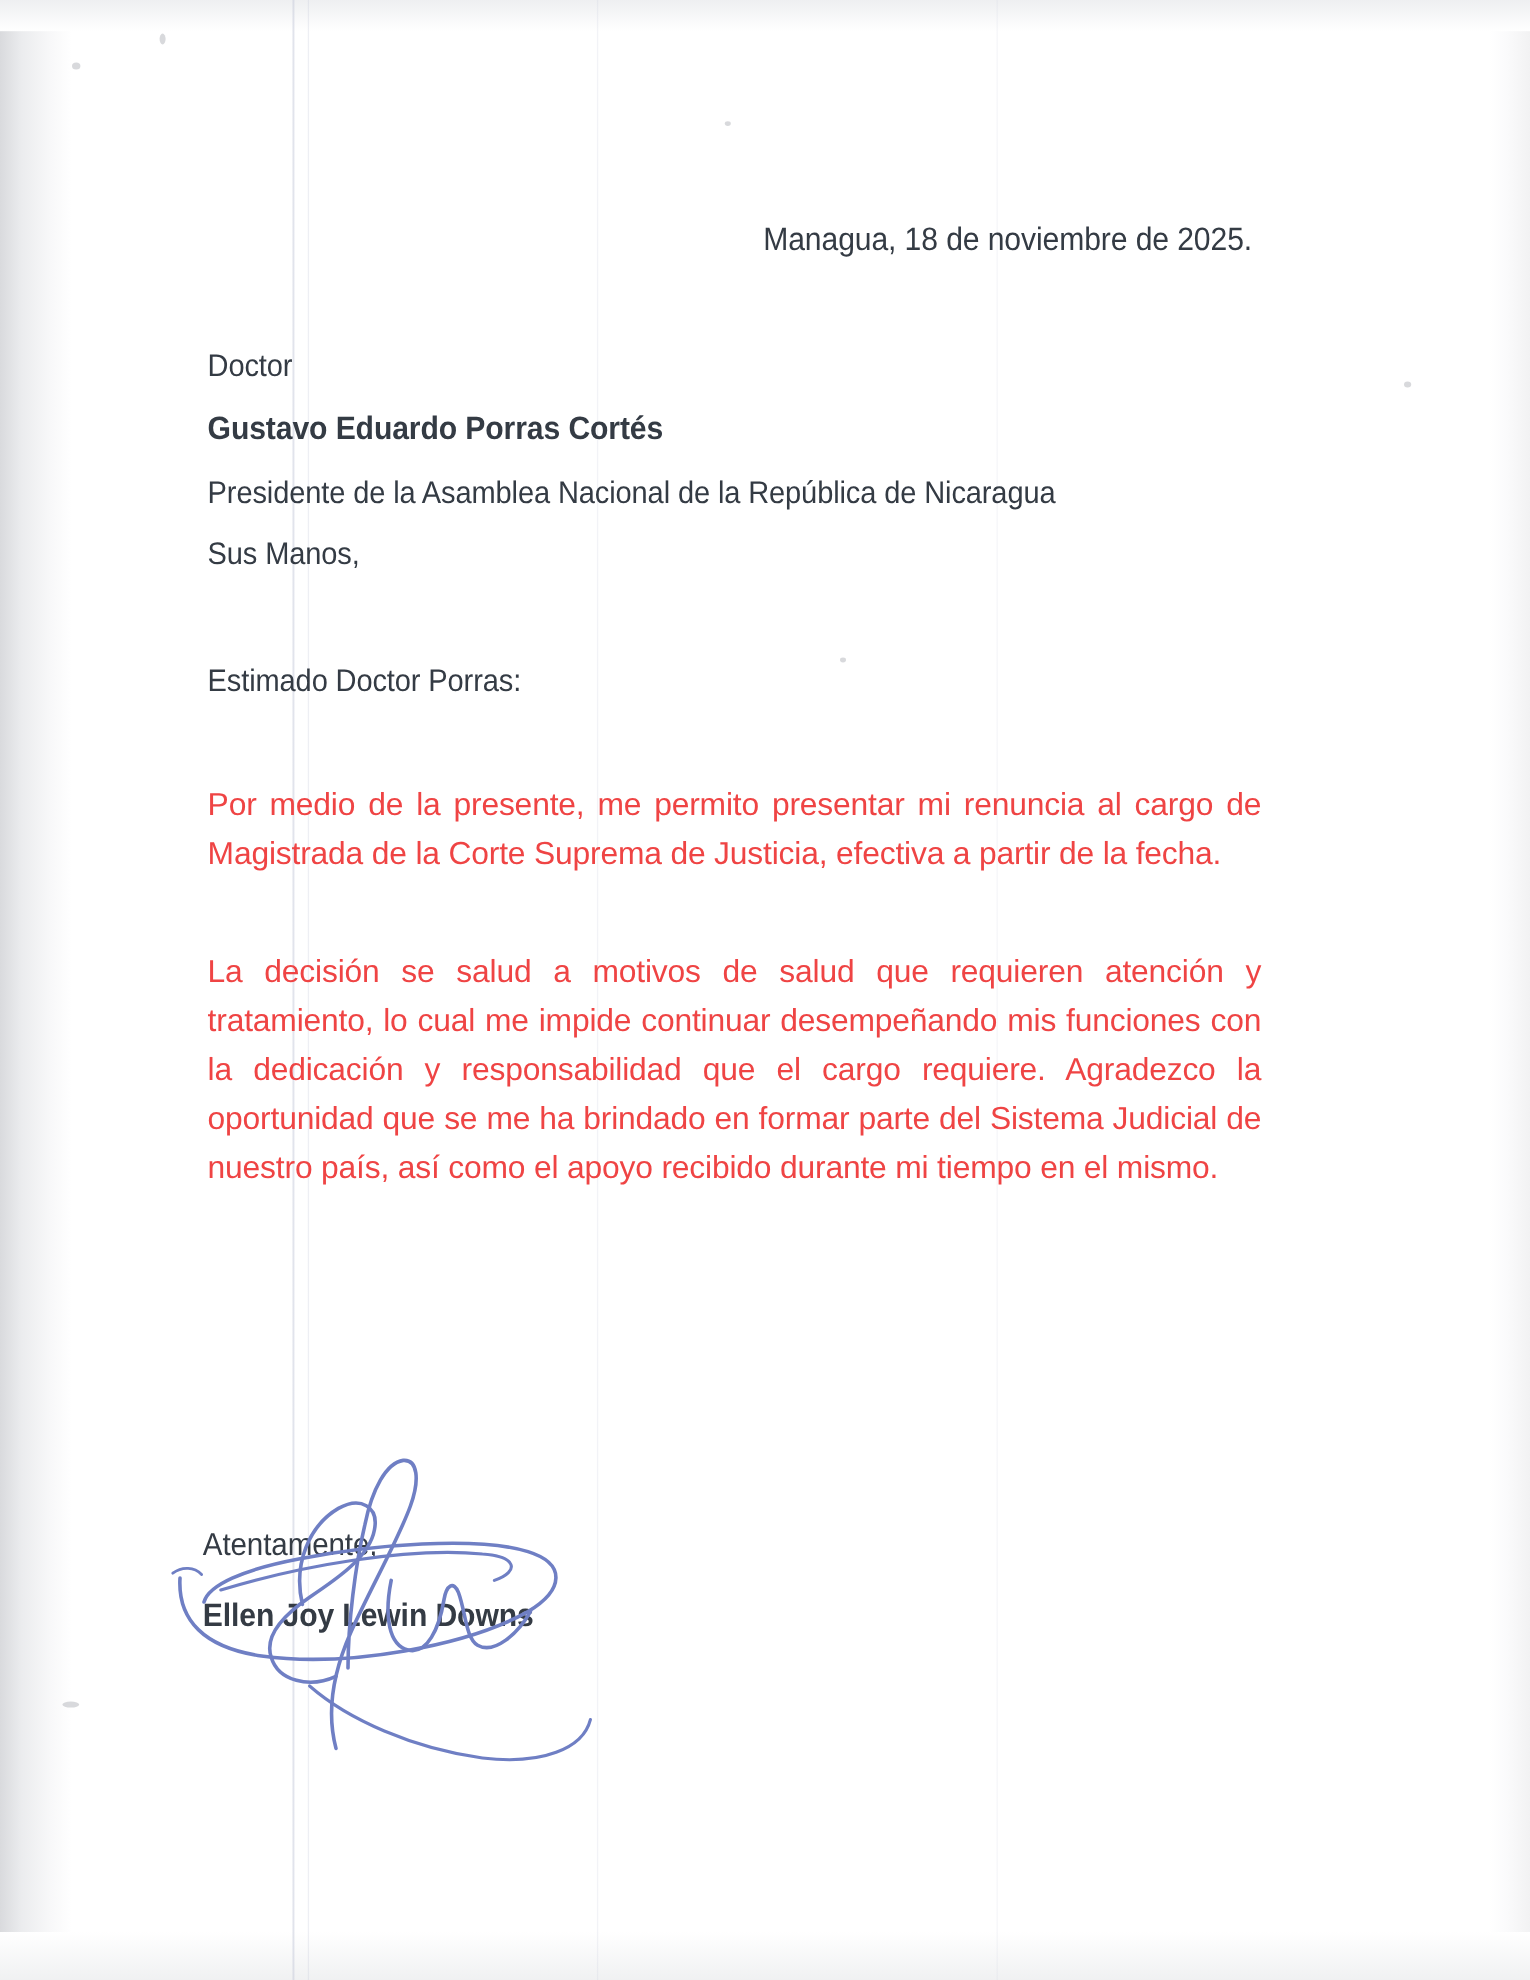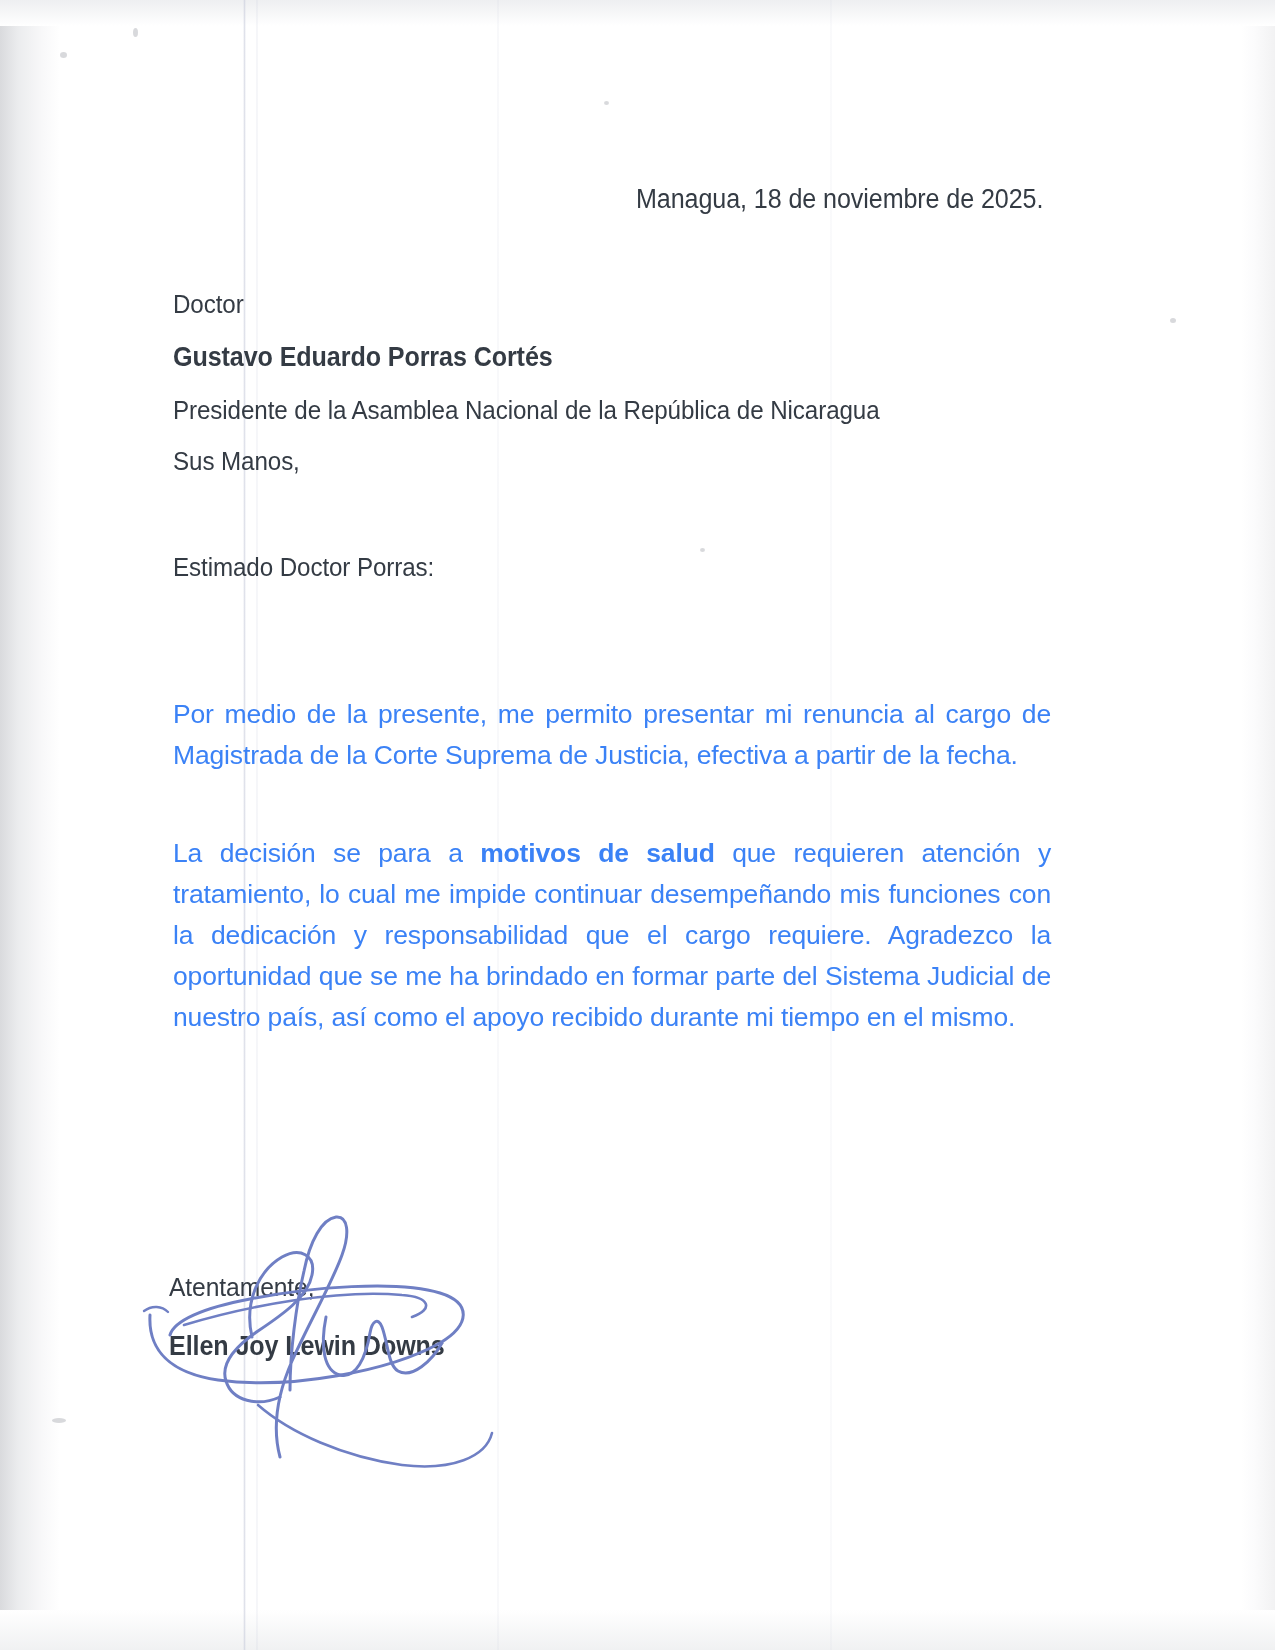--- a/index.html
+++ b/index.html
@@ -106,30 +106,29 @@
   .addr-title    { top: 397px; }
   .addr-hands    { top: 448px; }
 
   .salutation { left: 173px; top: 554px; }
 
   
   .para {
     position: absolute;
     left: 173px;
     width: 878px;
-    color: #3b82f6;
+    color: #ef4444;
     font-family: "Liberation Sans", sans-serif;
     font-size: 26.5px;
     line-height: 41px;
     text-align: justify;
     letter-spacing: -0.15px;
     word-spacing: 0px;
-    margin-top: 44px;
-  }
-  .para b { font-weight: bold; }
+  }
+  .para b { font-weight: normal; }
 
   .p1 { top: 650px; }
   .p2 { top: 789px; }
   .p3 { top: 995px; }
   .p4 { top: 1130px; }
 
   
   .closing { left: 169px; top: 1274px; font-size: 26.5px; }
   .signer  { left: 169px; top: 1333px; font-size: 27px; font-weight: bold; }
 
@@ -173,21 +172,21 @@
     <div class="txt addr addr-title">Presidente de la Asamblea Nacional de la República de Nicaragua</div>
     <div class="txt addr addr-hands">Sus Manos,</div>
 
     <div class="txt salutation">Estimado Doctor Porras:</div>
 
     <div class="para p1">
       <span>Por medio de la presente, me permito presentar mi renuncia al cargo de Magistrada de la Corte Suprema de Justicia, efectiva a partir de la fecha.</span>
     </div>
 
     <div class="para p2">
-      <span>La decisión se para a </span><b>motivos de salud</b><span> que requieren atención y tratamiento, lo cual me impide continuar desempeñando mis funciones con la dedicación y responsabilidad que el cargo requiere. Agradezco la oportunidad que se me ha brindado en formar parte del Sistema Judicial de nuestro país, así como el apoyo recibido durante mi tiempo en el mismo.</span>
+      <span>La decisión se salud a </span><b>motivos de salud</b><span> que requieren atención y tratamiento, lo cual me impide continuar desempeñando mis funciones con la dedicación y responsabilidad que el cargo requiere. Agradezco la oportunidad que se me ha brindado en formar parte del Sistema Judicial de nuestro país, así como el apoyo recibido durante mi tiempo en el mismo.</span>
     </div>
 
 
 
     <div class="txt closing">Atentamente,</div>
     <div class="txt signer">Ellen Joy Lewin Downs</div>
 
     <div class="signature">
       <svg viewBox="0 0 440 300" xmlns="http://www.w3.org/2000/svg">
         <g fill="none" stroke="#6f7fc4" stroke-linecap="round" stroke-linejoin="round">

